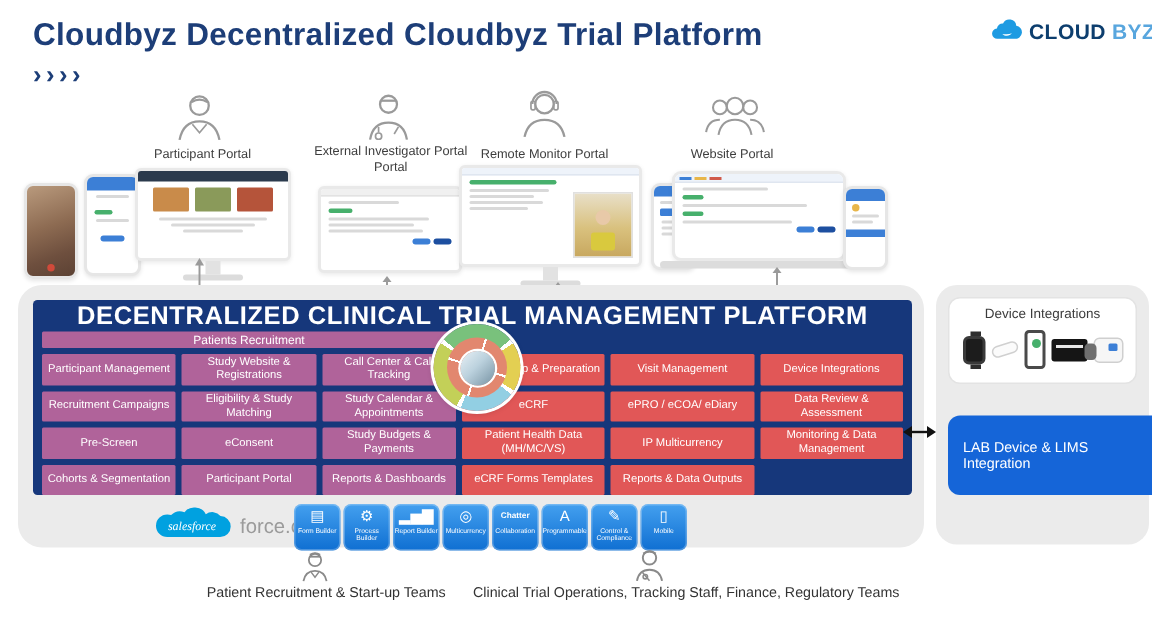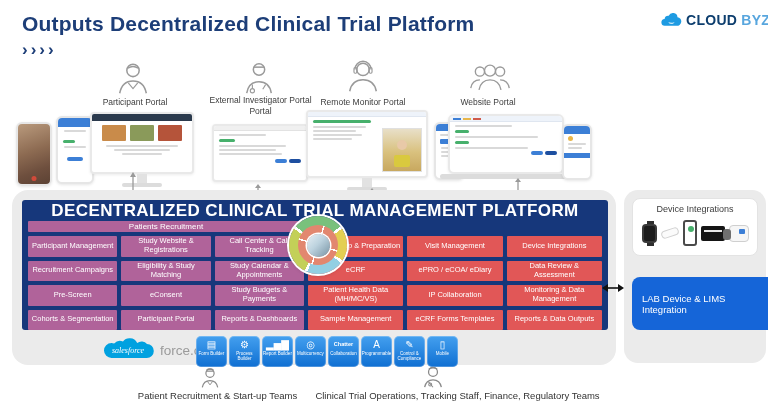--- a/index.html
+++ b/index.html
@@ -94,21 +94,21 @@
   .lab-box{position:absolute;left:8px;top:87px;width:144px;height:53px;background:var(--lab-blue);border-radius:8px;display:flex;align-items:center;justify-content:center;text-align:left;color:#fff;font-size:9.5px;padding:4px 10px;}
 
   
   .team-label{position:absolute;font-size:9.5px;color:#333;text-align:center;}
 </style>
 </head>
 <body>
 
 <div class="canvas">
 
-  <div class="title">Outputs Decentralized Clinical Trial Platform</div>
+  <div class="title">Cloudbyz Decentralized Cloudbyz Trial Platform</div>
   <div class="chevrons">››››</div>
   <div class="logo">
     <span>
       <svg width="22" height="16" viewBox="0 0 22 16">
           <path d="M17.5 7.2a4.6 4.6 0 0 0-8.8-1.5A3.8 3.8 0 0 0 4.6 9 3.4 3.4 0 0 0 5 15.8h11.4a4.3 4.3 0 0 0 1.1-8.6z" fill="#1e9be2"></path>
           <path d="M8.2 12.6c1.8 1.8 5 1.6 6.4-.4-2 .8-4.4.6-6.4.4z" fill="#fff"></path>
         </svg>
     </span>
     <span class="t1">CLOUD</span>
       <span class="t2">BYZ</span>
@@ -287,23 +287,22 @@
           <div class="cell mauve">Reports &amp; Dashboards</div>
         </div>
       <div class="grid right">
           <div class="cell red">Study Setup &amp; Preparation</div>
           <div class="cell red">Visit Management</div>
           <div class="cell red">Device Integrations</div>
           <div class="cell red">eCRF</div>
           <div class="cell red">ePRO / eCOA/ eDiary</div>
           <div class="cell red">Data Review &amp; Assessment</div>
           <div class="cell red">Patient Health Data (MH/MC/VS)</div>
-          <div class="cell red">IP Collaboration</div>
+          <div class="cell red">IP Multicurrency</div>
           <div class="cell red">Monitoring &amp; Data Management</div>
-          <div class="cell red">Sample Management</div>
           <div class="cell red">eCRF Forms Templates</div>
           <div class="cell red">Reports &amp; Data Outputs</div>
         </div>
     </div>
   </div>
 
   <div class="wheel">
     <div class="wheel-inner">
       <div class="wheel-center"></div>
     </div>

